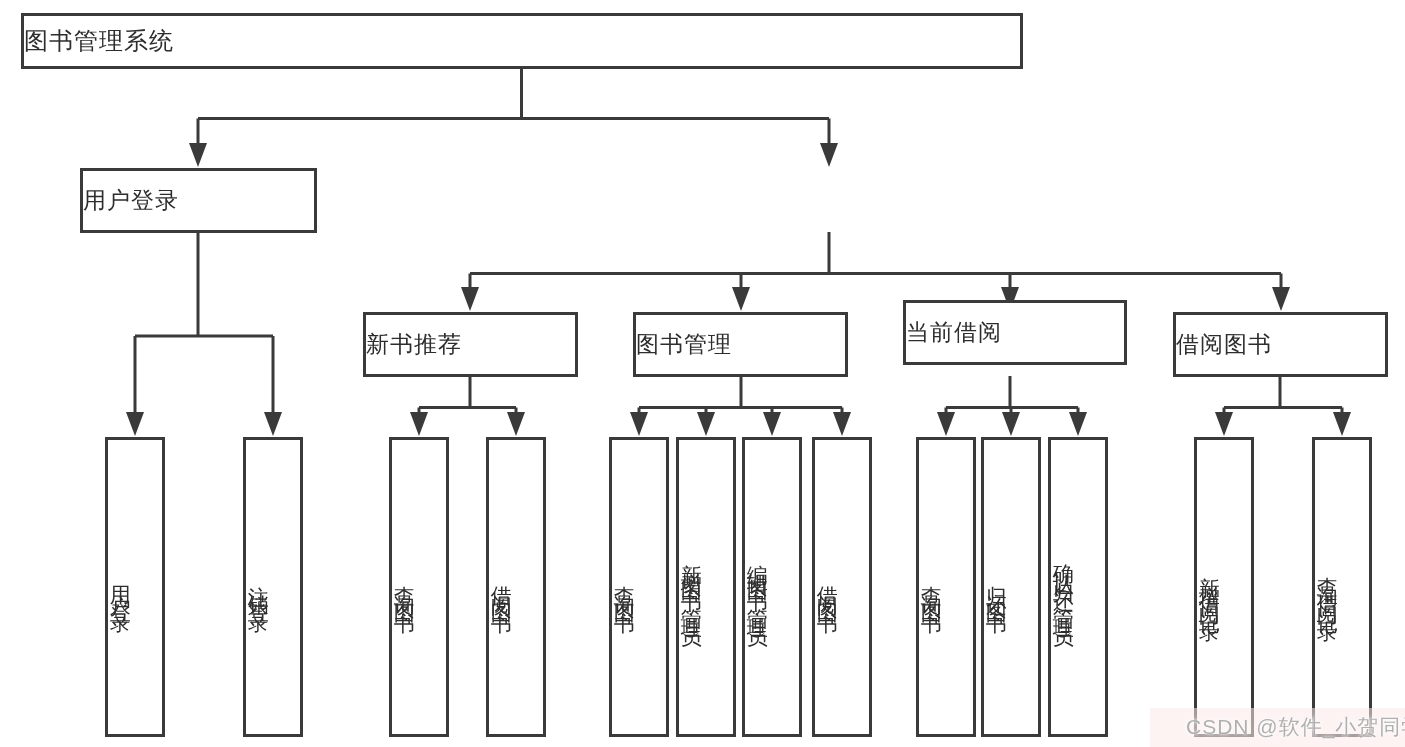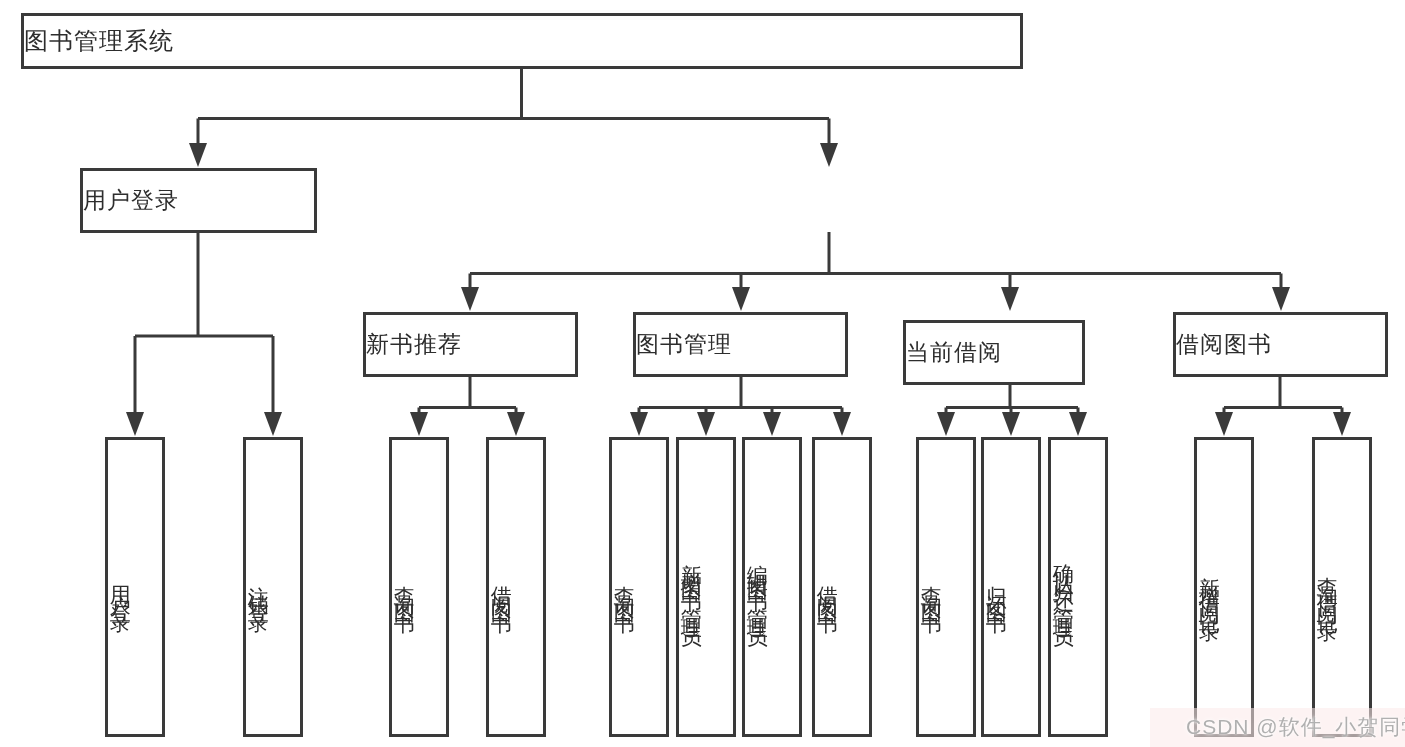--- a/index.html
+++ b/index.html
@@ -98,21 +98,21 @@
   <div class="box" style="left:80px;top:168px;width:237px;height:65px">
     <span class="h-text">用户登录</span>
   </div>
 
   <div class="box" style="left:363px;top:312px;width:215px;height:65px">
     <span class="h-text">新书推荐</span>
   </div>
   <div class="box" style="left:633px;top:312px;width:215px;height:65px">
     <span class="h-text">图书管理</span>
   </div>
-  <div class="box" style="left:903px;top:320px;width:182px;height:65px">
+  <div class="box" style="left:903px;top:300px;width:224px;height:65px">
     <span class="h-text">当前借阅</span>
   </div>
   <div class="box" style="left:1173px;top:312px;width:215px;height:65px">
     <span class="h-text">借阅图书</span>
   </div>
 
   <div class="box" style="left:105px;top:437px;width:60px;height:300px">
     <span class="v-text">用户登录</span>
   </div>
   <div class="box" style="left:243px;top:437px;width:60px;height:300px">

